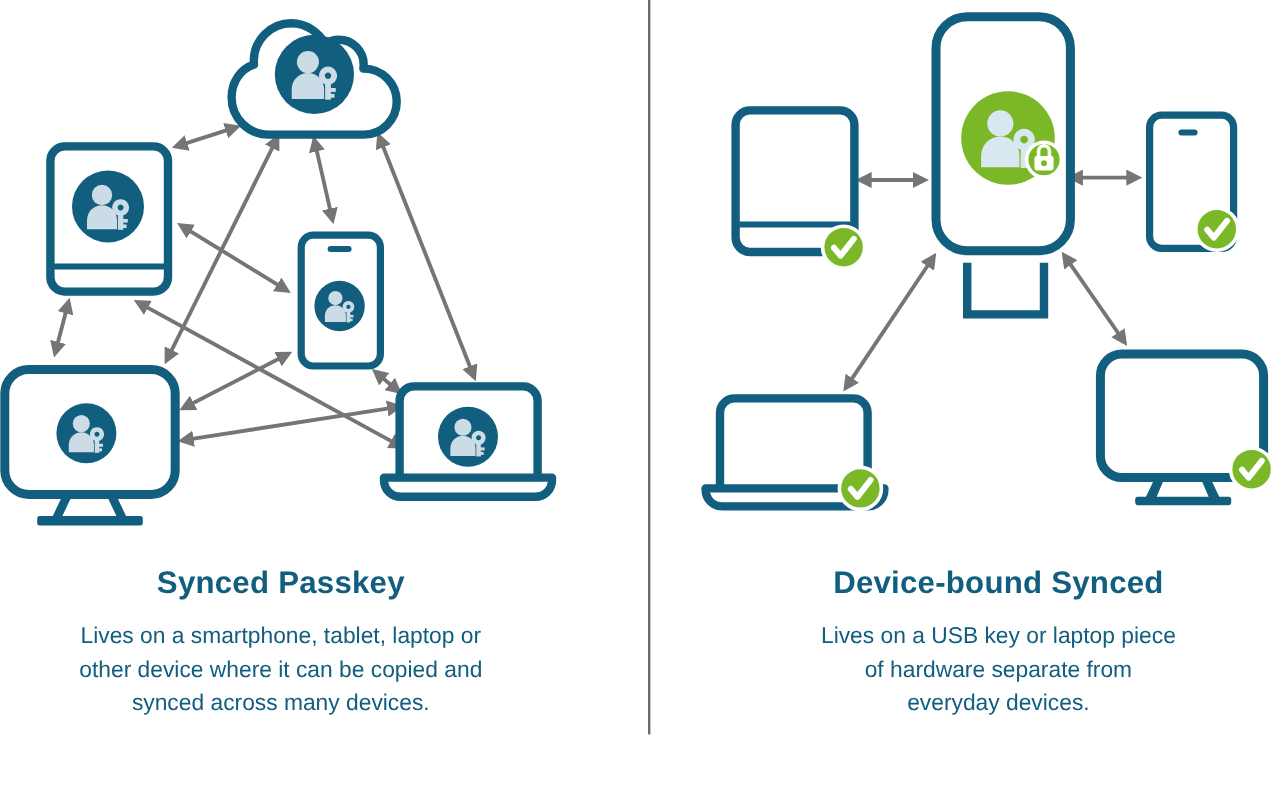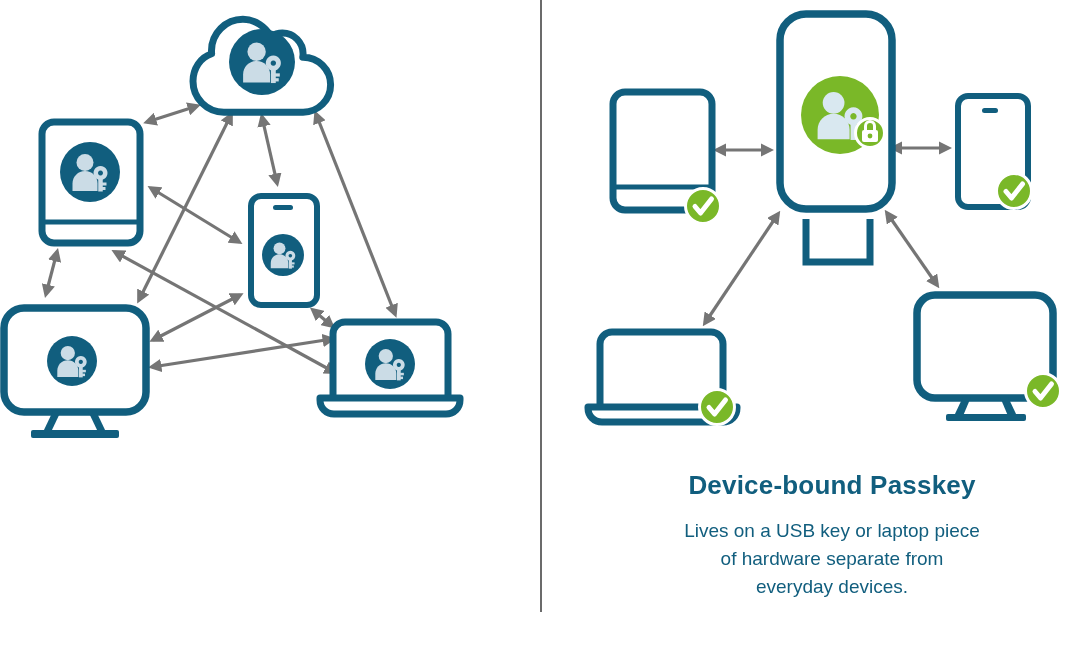--- a/index.html
+++ b/index.html
@@ -162,21 +162,27 @@
       <rect class="teal-fill" x="405" y="414" width="80" height="7" rx="2"></rect>
       <g>
         <circle cx="502" cy="391" r="17.5" fill="#7ab828" stroke="#ffffff" stroke-width="3"></circle>
         <path d="M494,391.5 l5.5,6.5 l11,-14" fill="none" stroke="#ffffff" stroke-width="5" stroke-linecap="round" stroke-linejoin="round"></path>
       </g>
     </g>
   </svg>
 
   <div class="divider"></div>
 
+  <div class="caption cap-left">
+    <h2>Synced Passkey</h2>
+    <p>Lives on a smartphone, tablet, laptop or
+other device where it can be copied and
+synced across many devices.</p>
+  </div>
 
   <div class="caption cap-right">
-    <h2>Device-bound Passkey</h2>
+    <h2>Device-bound Synced</h2>
     <p>Lives on a USB key or laptop piece
 of hardware separate from
 everyday devices.</p>
   </div>
 
 </div>
 
 </body></html>

